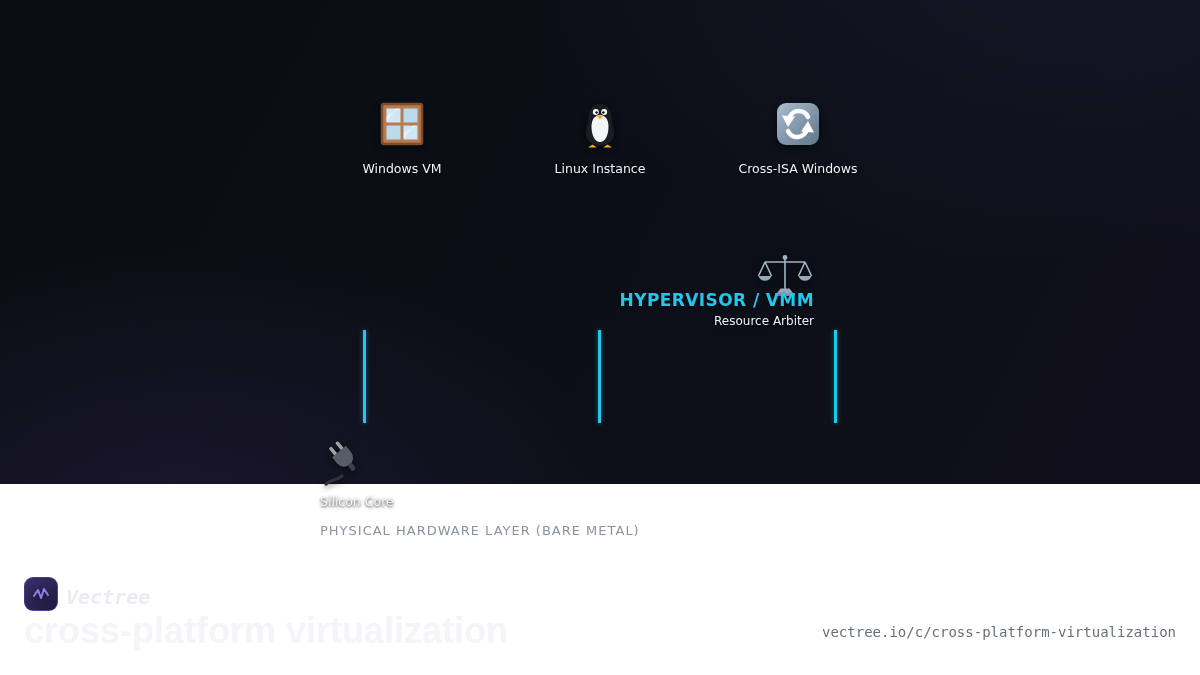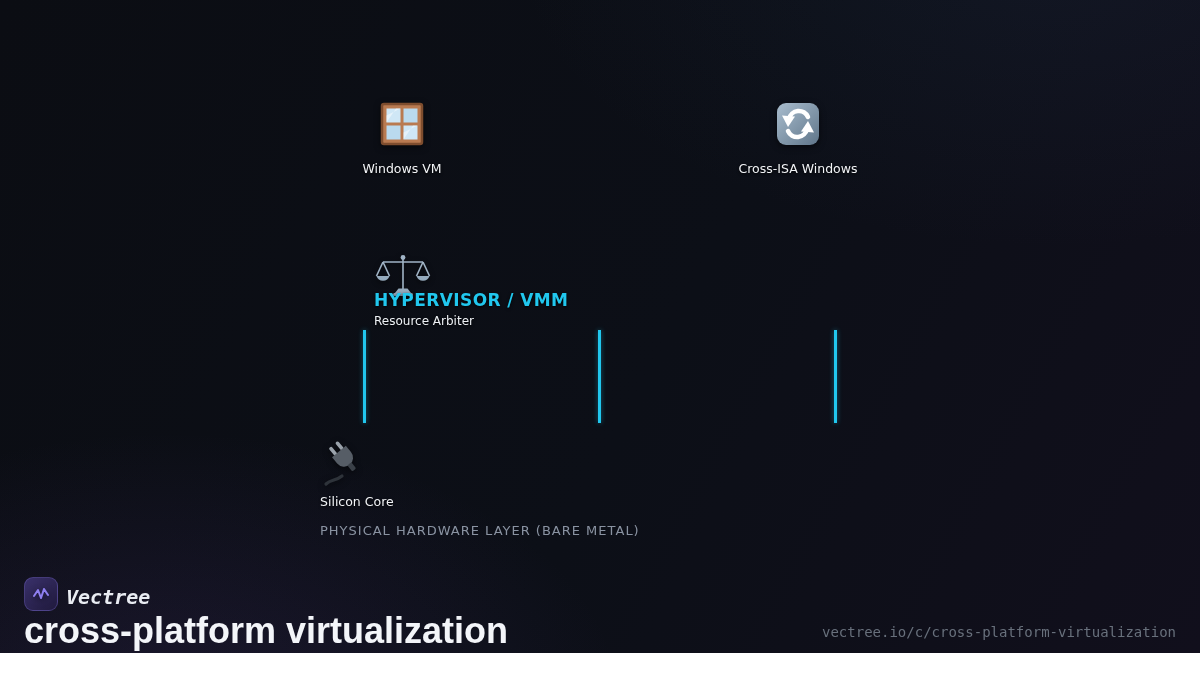--- a/index.html
+++ b/index.html
@@ -2,35 +2,35 @@
 <html><head>
 <meta charset="utf-8">
 <style>
   html,body{margin:0;padding:0;}
   body{
     width:1200px;height:675px;overflow:hidden;
     font-family:"DejaVu Sans",sans-serif;
     color:#e8ebf0;
   }
   .stage{
-    position:relative;width:1200px;height:653px;
+    position:relative;width:1200px;height:484px;
     background:
       radial-gradient(700px 420px at 14% 108%, rgba(86,58,140,.20), transparent 65%),
       radial-gradient(900px 500px at 88% -8%, rgba(44,64,96,.16), transparent 60%),
       linear-gradient(118deg,#0b0d13 0%,#0c0f17 55%,#110f1c 100%);
   }
   .lbl{ text-shadow:0 1px 3px rgba(0,0,0,.9); }
   .icon{ filter:drop-shadow(0 2px 3px rgba(0,0,0,.55)); line-height:0; }
 
   
   .guest{ position:absolute; top:99px; width:220px; transform:translateX(-50%); text-align:center; }
   .guest .glabel{ margin-top:12px; font-size:12.5px; color:#f2f4f7; }
 
   
-  .hyp{ position:absolute; top:252px; left:584px; width:420px; transform:translateX(-50%); text-align:left; }
+  .hyp{ position:absolute; top:252px; left:604px; width:420px; transform:translateX(-50%); text-align:right; }
   .hyp .icon{ display:inline-block; opacity:.95; }
   .hyp-title{
     margin-top:-14px; position:relative; z-index:2;
     font-size:17px; font-weight:bold; letter-spacing:.4px;
     color:#21c7ee; text-shadow:0 1px 3px rgba(0,0,0,.9);
   }
   .hyp-sub{ margin-top:4px; font-size:12px; color:#eef1f5; }
 
   
   .vline{
@@ -81,20 +81,36 @@
         <rect x="26.5" y="9.5" width="14" height="14" fill="#badaee"></rect>
         <rect x="9.5" y="26.5" width="14" height="14" fill="#badaee"></rect>
         <rect x="26.5" y="26.5" width="14" height="14" fill="#cfe7f6"></rect>
         <polygon points="9.5,23.5 19,9.5 23.5,9.5 9.5,16.5" fill="rgba(255,255,255,.5)"></polygon>
         <polygon points="26.5,40.5 36,26.5 40.5,26.5 26.5,33.5" fill="rgba(255,255,255,.45)"></polygon>
       </svg>
     </div>
     <div class="glabel lbl">Windows VM</div>
   </div>
 
+  <div class="guest" style="left:600px">
+    <div class="icon">
+      <svg width="50" height="50" viewBox="0 0 50 50">
+        <path d="M25 5 C17.5 5 13.5 11 13.5 19 C13.5 23.5 11.5 27.5 11 33 C10.3 41.5 16.5 46.5 25 46.5 C33.5 46.5 39.7 41.5 39 33 C38.5 27.5 36.5 23.5 36.5 19 C36.5 11 32.5 5 25 5 Z" fill="#1c1d22"></path>
+        <path d="M25 16 C19.5 16 16.5 21 16.5 27.5 C16.5 35.5 19.5 43 25 43 C30.5 43 33.5 35.5 33.5 27.5 C33.5 21 30.5 16 25 16 Z" fill="#f4f5f7"></path>
+        <circle cx="20.8" cy="13" r="3" fill="#ffffff"></circle>
+        <circle cx="29.2" cy="13" r="3" fill="#ffffff"></circle>
+        <circle cx="21.6" cy="13.5" r="1.3" fill="#14151a"></circle>
+        <circle cx="28.4" cy="13.5" r="1.3" fill="#14151a"></circle>
+        <polygon points="21.5,16.5 28.5,16.5 25,20.5" fill="#f5a623"></polygon>
+        <path d="M17.5 45.5 l-4.5 3 h9 z" fill="#f5a623"></path>
+        <path d="M32.5 45.5 l4.5 3 h-9 z" fill="#f5a623"></path>
+      </svg>
+    </div>
+    <div class="glabel lbl">Linux Instance</div>
+  </div>
 
   <div class="guest" style="left:798px">
     <div class="icon">
       <svg width="50" height="50" viewBox="0 0 50 50">
         <defs>
           <linearGradient id="bridgeGrad" x1="0" y1="0" x2="1" y2="1">
             <stop offset="0" stop-color="#a9bdce"></stop>
             <stop offset="1" stop-color="#5f7589"></stop>
           </linearGradient>
         </defs>

